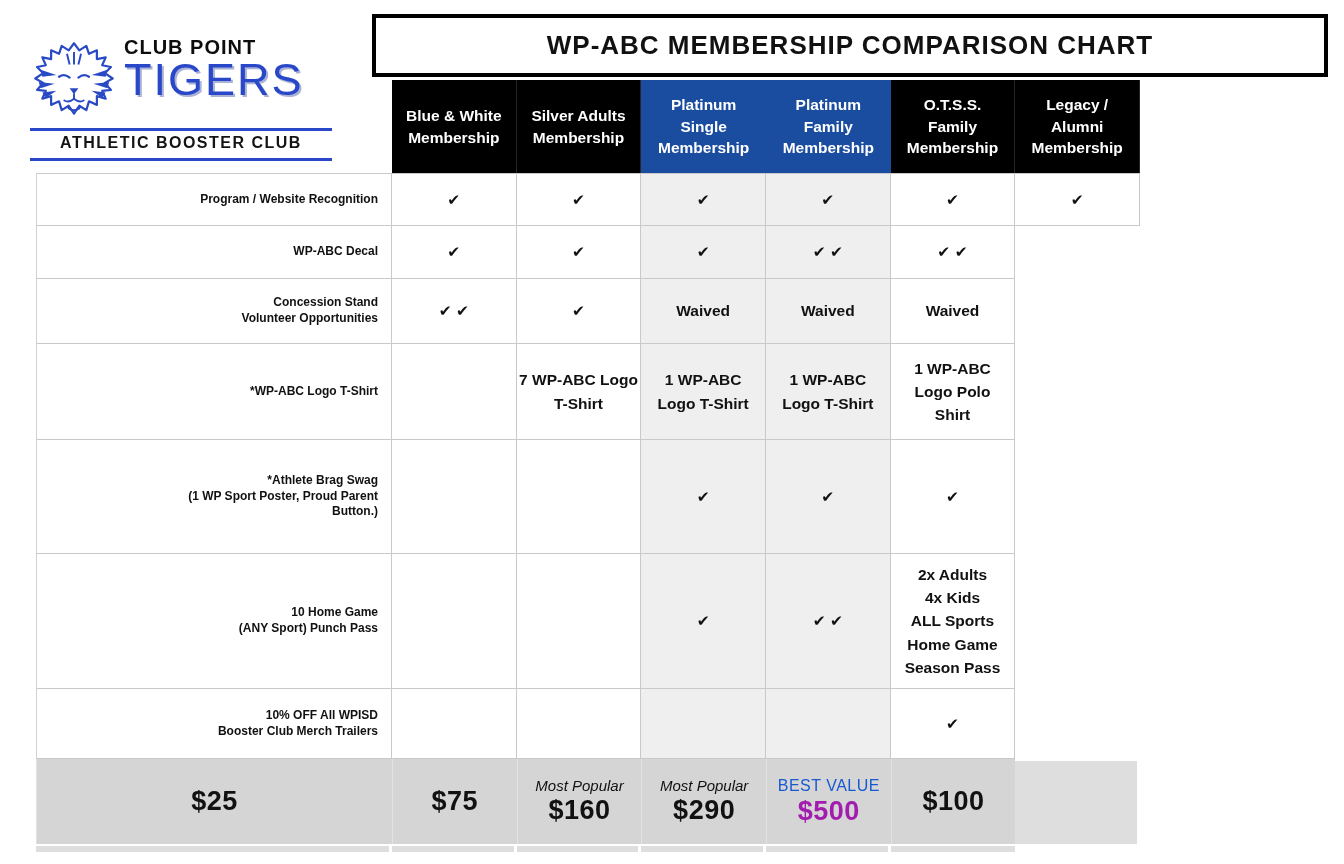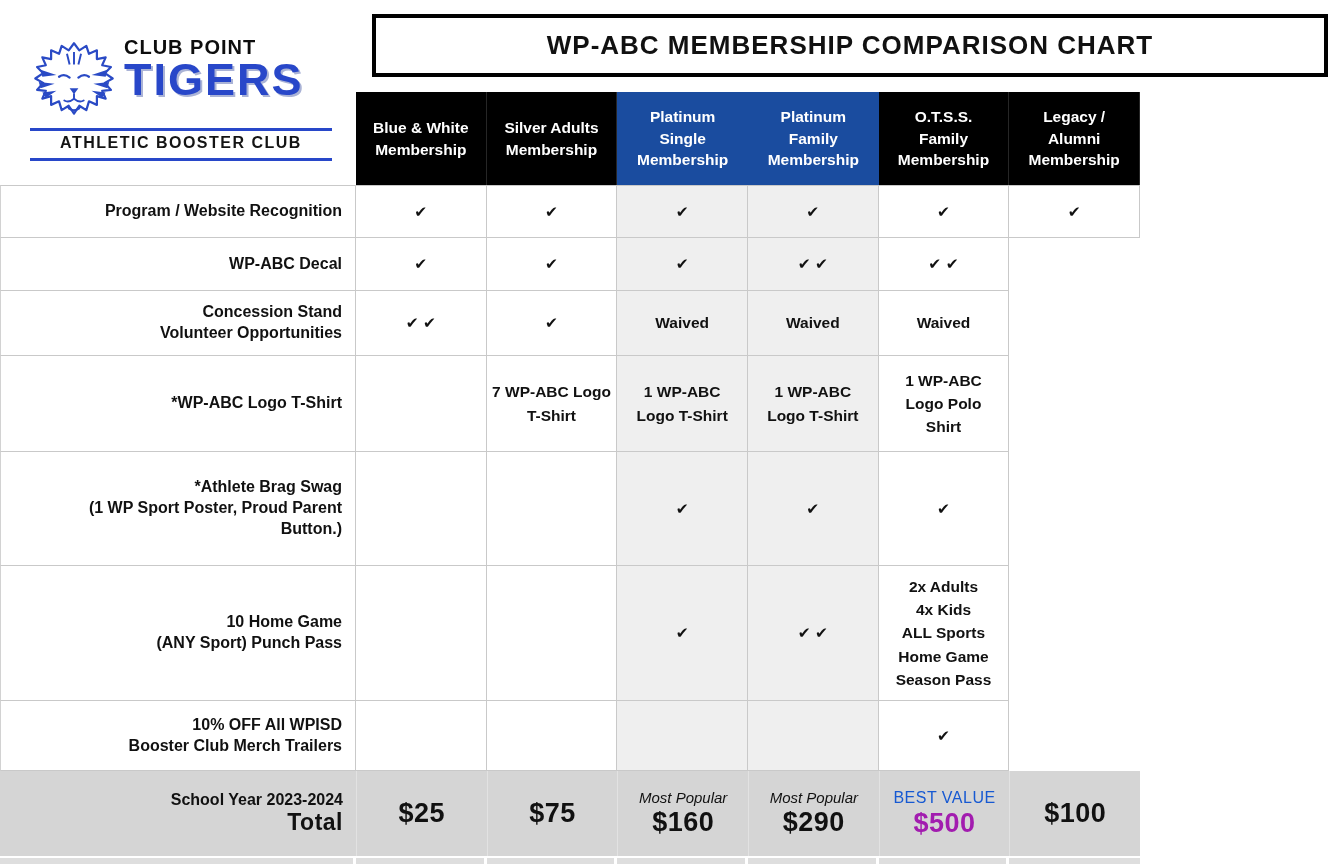--- a/index.html
+++ b/index.html
@@ -11,54 +11,55 @@
     color:#111;
   }
 
   
   .logo { position:absolute; left:30px; top:36px; width:302px; }
   .logo-row { position:relative; height:90px; }
   .tiger { position:absolute; left:0; top:0; width:88px; height:92px; }
   .logo-text { margin-left:94px; }
   .logo-top { font-size:20px; font-weight:bold; color:#0d0d0d; letter-spacing:1px; }
   .logo-name {
-    font-size:45px; font-weight:bold; color:#2847c9; letter-spacing:2px;
+    font-size:45px; font-weight:normal; color:#2847c9; letter-spacing:2px;
     line-height:0.95; text-shadow:2px 2px 0 #aab3d6;
   }
   .logo-line { height:3px; background:#2847c9; margin-top:2px; }
   .logo-bottom {
     font-size:16px; font-weight:bold; color:#141414; letter-spacing:1.5px;
     text-align:center; padding:3px 0 4px;
   }
 
   
   .titlebox {
     position:absolute; left:372px; top:14px; width:956px; height:63px;
     border:4px solid #000; display:flex; align-items:center; justify-content:center;
     font-size:26px; font-weight:bold; letter-spacing:1px; color:#111; background:#fff;
   }
 
   
   #grid {
-    position:absolute; left:0; top:92px; width:1140px;
+    position:absolute; left:0; top:80px; width:1140px;
     display:grid;
     grid-template-columns:356px repeat(6,1fr);
     grid-template-rows:93px 53px 53px 65px 96px 114px 135px 70px 85px 8px;
+    padding-left:36px;
   }
   .corner { background:transparent; }
   .hcell {
     background:#000; color:#fff; display:flex; align-items:center; justify-content:center;
     text-align:center; font-size:15.5px; font-weight:bold; line-height:1.4;
     white-space:pre-line; border-right:1px solid #262626;
   }
   .hcell.hl { background:#1a4c9f; border-right:none; }
 
   .rlabel {
     display:flex; flex-direction:column; align-items:flex-end; justify-content:center;
-    text-align:right; padding-right:13px; font-size:16px; font-weight:bold;
+    text-align:right; padding-right:13px; font-size:12px; font-weight:bold;
     border-left:1px solid #d2d2d2; border-right:1px solid #c9c9c9; border-bottom:1px solid #c9c9c9;
     white-space:pre-line; line-height:1.3; background:#fff;
   }
   .cell {
     display:flex; align-items:center; justify-content:center; text-align:center;
     font-size:15.5px; font-weight:bold; border-right:1px solid #c9c9c9;
     border-bottom:1px solid #c9c9c9; white-space:pre-line; line-height:1.5; background:#fff;
   }
   .cell.shade { background:#efefef; }
   .cell.blank-legacy { border:none; background:#fff; }
@@ -181,24 +182,20 @@
 Season Pass</div>
     <div class="cell blank-legacy"></div>
     <div class="rlabel">10% OFF All WPISD
 Booster Club Merch Trailers</div>
     <div class="cell"></div>
     <div class="cell"></div>
     <div class="cell shade"></div>
     <div class="cell shade"></div>
     <div class="cell">✔</div>
     <div class="cell blank-legacy"></div>
-    <div class="tlabel">
-      <div class="l1">School Year 2023-2024</div>
-      <div class="l2">Total</div>
-    </div>
     <div class="tcell">
       <div class="tprice">$25</div>
     </div>
     <div class="tcell">
       <div class="tprice">$75</div>
     </div>
     <div class="tcell">
       <div class="tnote">Most Popular</div>
       <div class="tprice">$160</div>
     </div>

